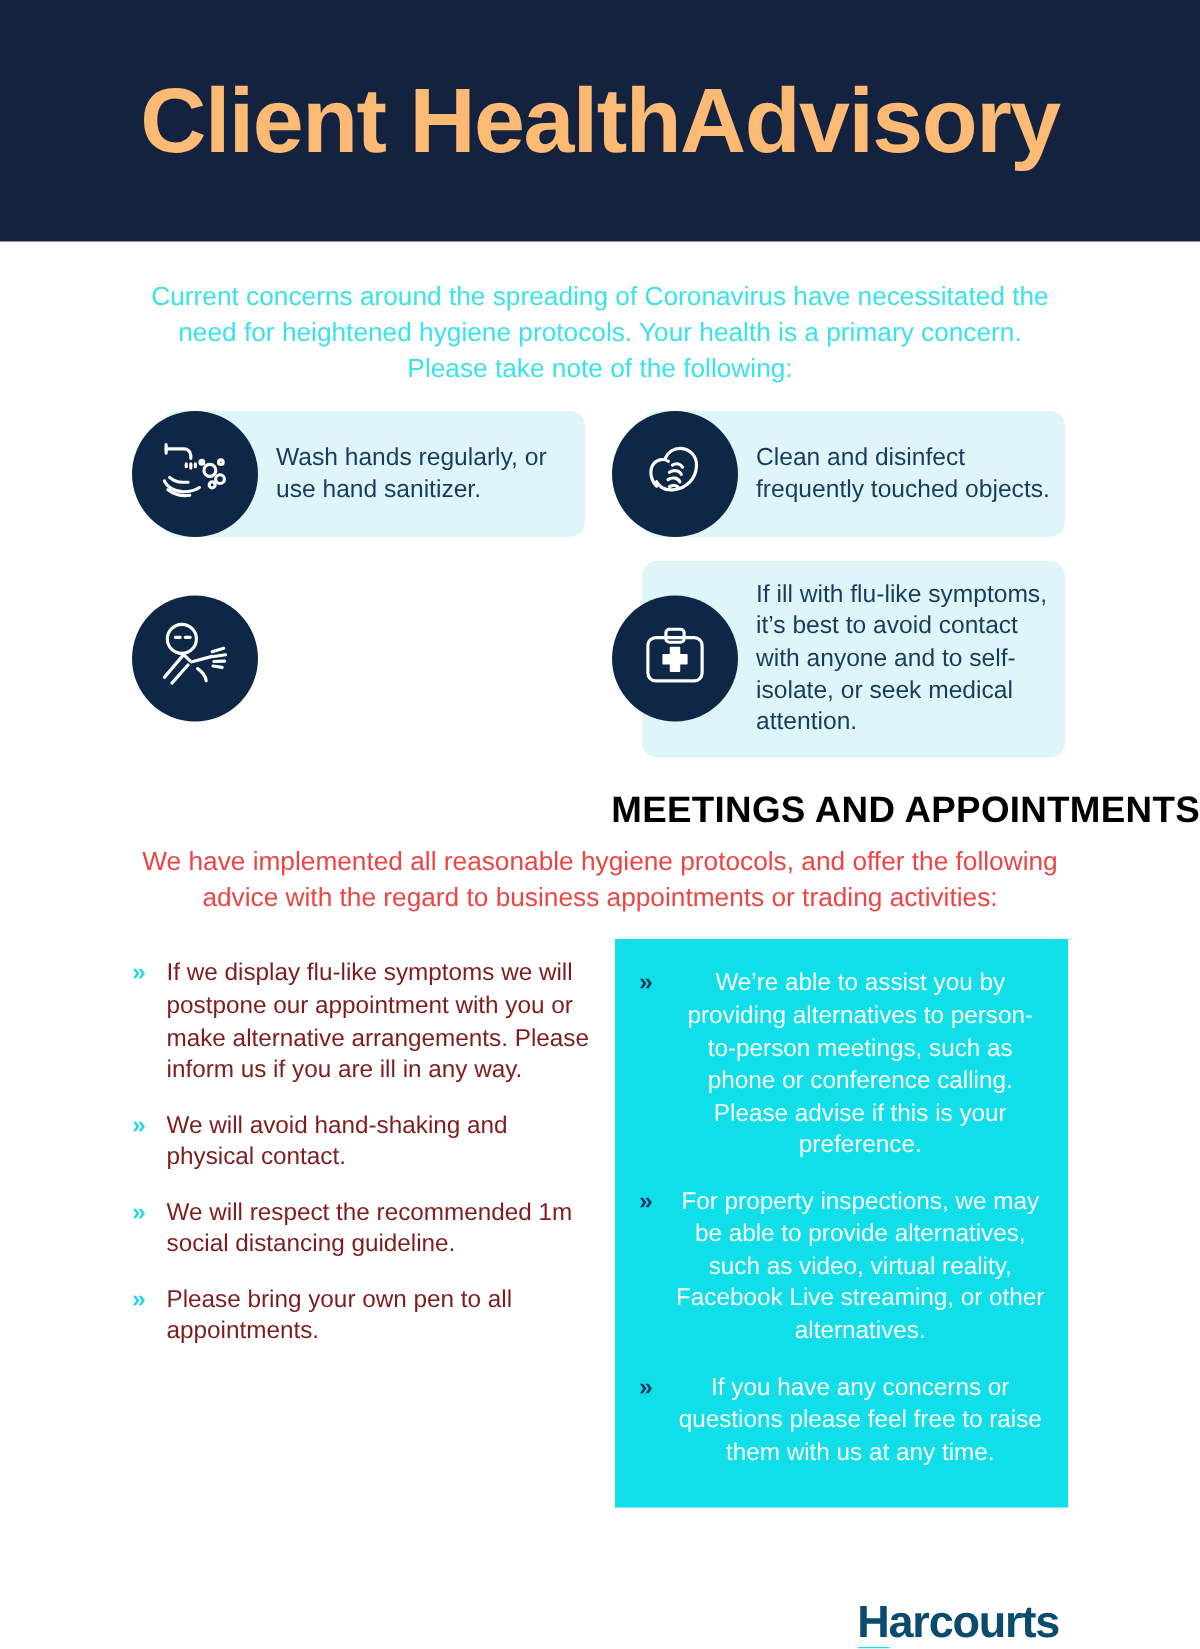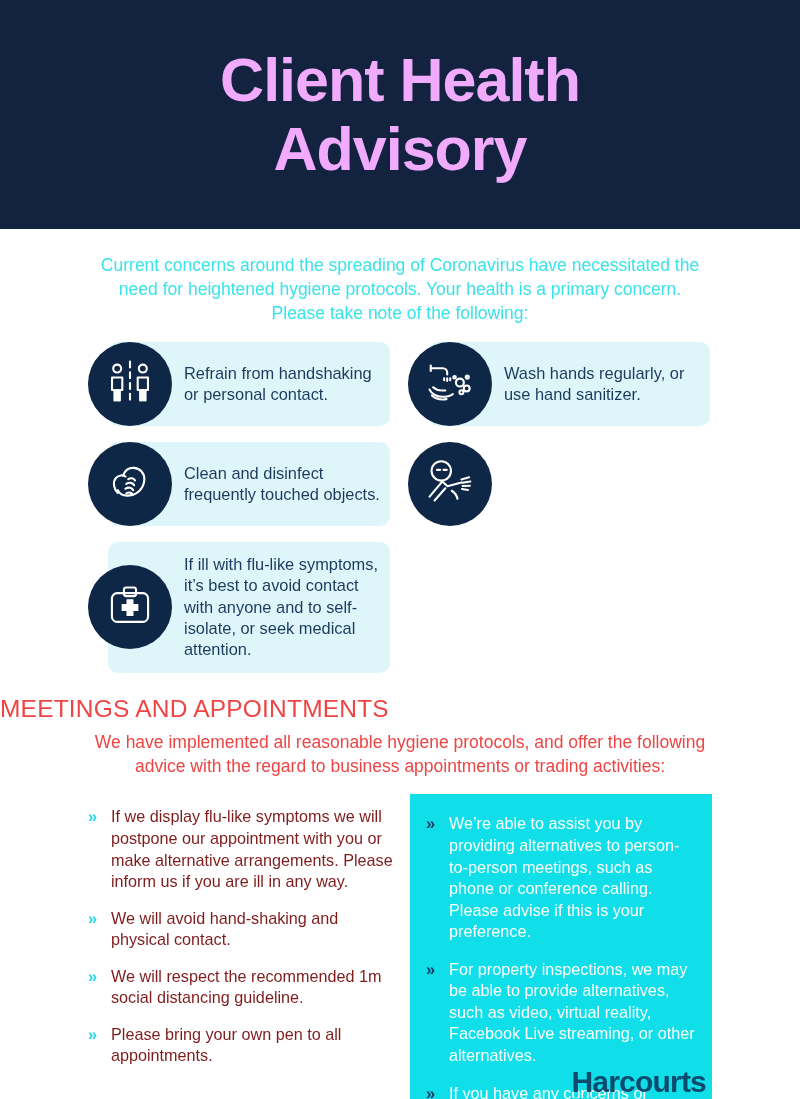--- a/index.html
+++ b/index.html
@@ -4,22 +4,22 @@
 <style>
   html,body { margin:0; padding:0; background:#ffffff; }
   .page {
     position:relative; width:800px; height:1099px; overflow:hidden;
     background:#ffffff; font-family:"Liberation Sans", sans-serif;
     -webkit-font-smoothing:antialiased;
   }
 
   
   .hero {
-    height:229px; background:#13233F; color:#f0abfc;
-    display:flex; flex-direction:column; align-items:center; justify-content:center;
+    height:161px; background:#13233F; color:#fdba74;
+    display:flex; flex-direction:row; align-items:center; justify-content:center;
     text-align:center;
   }
   .hero .title-line {
     font-size:61px; font-weight:800; line-height:1.12; letter-spacing:-1px;
   }
 
   
   .intro {
     margin:25px auto 16px; width:614px; text-align:center;
     color:#38E3E9; font-size:17.5px; line-height:1.37; font-weight:500;
@@ -42,22 +42,22 @@
   }
   .circle {
     position:absolute; left:0; top:50%; transform:translateY(-50%);
     width:84px; height:84px; border-radius:50%; background:#0E2746;
     display:flex; align-items:center; justify-content:center; z-index:1;
   }
   .circle svg { width:56px; height:56px; }
 
   
   .meet-h {
-    margin-top:22px; text-align:left;
-    color:#ef4444; font-size:24.5px; font-weight:400; letter-spacing:0.2px;
+    margin-top:22px; text-align:right;
+    color:#000000; font-size:24.5px; font-weight:700; letter-spacing:0.2px;
   }
   .meet-sub {
     margin:8px auto 0; width:656px; text-align:center;
     color:#ef4444; font-size:17.5px; line-height:1.37; font-weight:500;
   }
 
   
   .columns { display:flex; gap:10px; margin:16px 0 0 88px; width:624px; }
   .bullets { width:312px; box-sizing:border-box; padding-top:12px; }
   .bullet { display:flex; margin-bottom:15px; }
@@ -67,21 +67,21 @@
   }
   .bullet .txt {
     color:#7f1d1d; font-size:16.2px; line-height:1.33; font-weight:500;
   }
   .panel {
     width:302px; box-sizing:border-box; background:#10DFE9;
     padding:19px 14px 10px 16px; min-height:306px;
   }
   .panel .bullet { margin-bottom:16px; }
   .panel .bullet .mark { color:#16365C; }
-  .panel .bullet .txt { color:#FDFFFF; }
+  .panel .bullet .txt { color:#FDFFFF;text-align:center; }
 
   
   .footer { position:absolute; right:94px; bottom:2px; }
   .logo { position:relative; display:inline-block; }
   .logo-text {
     color:#0c4a6e; font-size:30px; font-weight:800; letter-spacing:-0.8px;
     line-height:1;
   }
   .logo-underline {
     position:absolute; left:1px; bottom:-6px; width:21px; height:5px; background:#17E2EA;
@@ -94,36 +94,20 @@
 
   <div class="hero">
     <div class="title-line">Client Health</div>
     <div class="title-line">Advisory</div>
   </div>
 
   <p class="intro">Current concerns around the spreading of Coronavirus have necessitated the need for heightened hygiene protocols. Your health is a primary concern. Please take note of the following:</p>
 
   <div class="grid">
 
-    <div class="advice">
-      <div class="circle">
-        <span>
-          <svg viewBox="0 0 48 48" fill="none" stroke="#fff" stroke-width="1.8" stroke-linecap="round" stroke-linejoin="round">
-            <line x1="24" y1="6.5" x2="24" y2="41.5" stroke-dasharray="5 4.2"></line>
-            <circle cx="13" cy="12.5" r="3.4"></circle>
-            <path d="M8.6 20.2 h8.8 v10.6 h-2.1 v9 h-1.5 v-9 h-1.6 v9 h-1.5 v-9 H8.6 z"></path>
-            <circle cx="35" cy="12.5" r="3.4"></circle>
-            <path d="M30.6 20.2 h8.8 v10.6 h-2.1 v9 h-1.5 v-9 h-1.6 v9 h-1.5 v-9 h-2.1 z"></path>
-          </svg>
-        </span>
-      </div>
-      <div class="bubble">
-        <span class="adv-text">Refrain from handshaking or personal contact.</span>
-      </div>
-    </div>
 
 
     <div class="advice">
       <div class="circle">
         <span>
           <svg viewBox="0 0 48 48" fill="none" stroke="#fff" stroke-width="1.8" stroke-linecap="round" stroke-linejoin="round">
             <path d="M7.5 12.2 h10.3 a3.8 3.8 0 0 1 3.8 3.8 v1.6"></path>
             <path d="M7.5 9.8 v4.8"></path>
             <path d="M21.6 20.8 v2.4 M19 20.8 v1.6 M24.2 20.8 v1.6"></path>
             <path d="M6.5 30.5 c1.5 3.5 6 6.2 11 6.2 4 0 7-1 9-2.4"></path>

